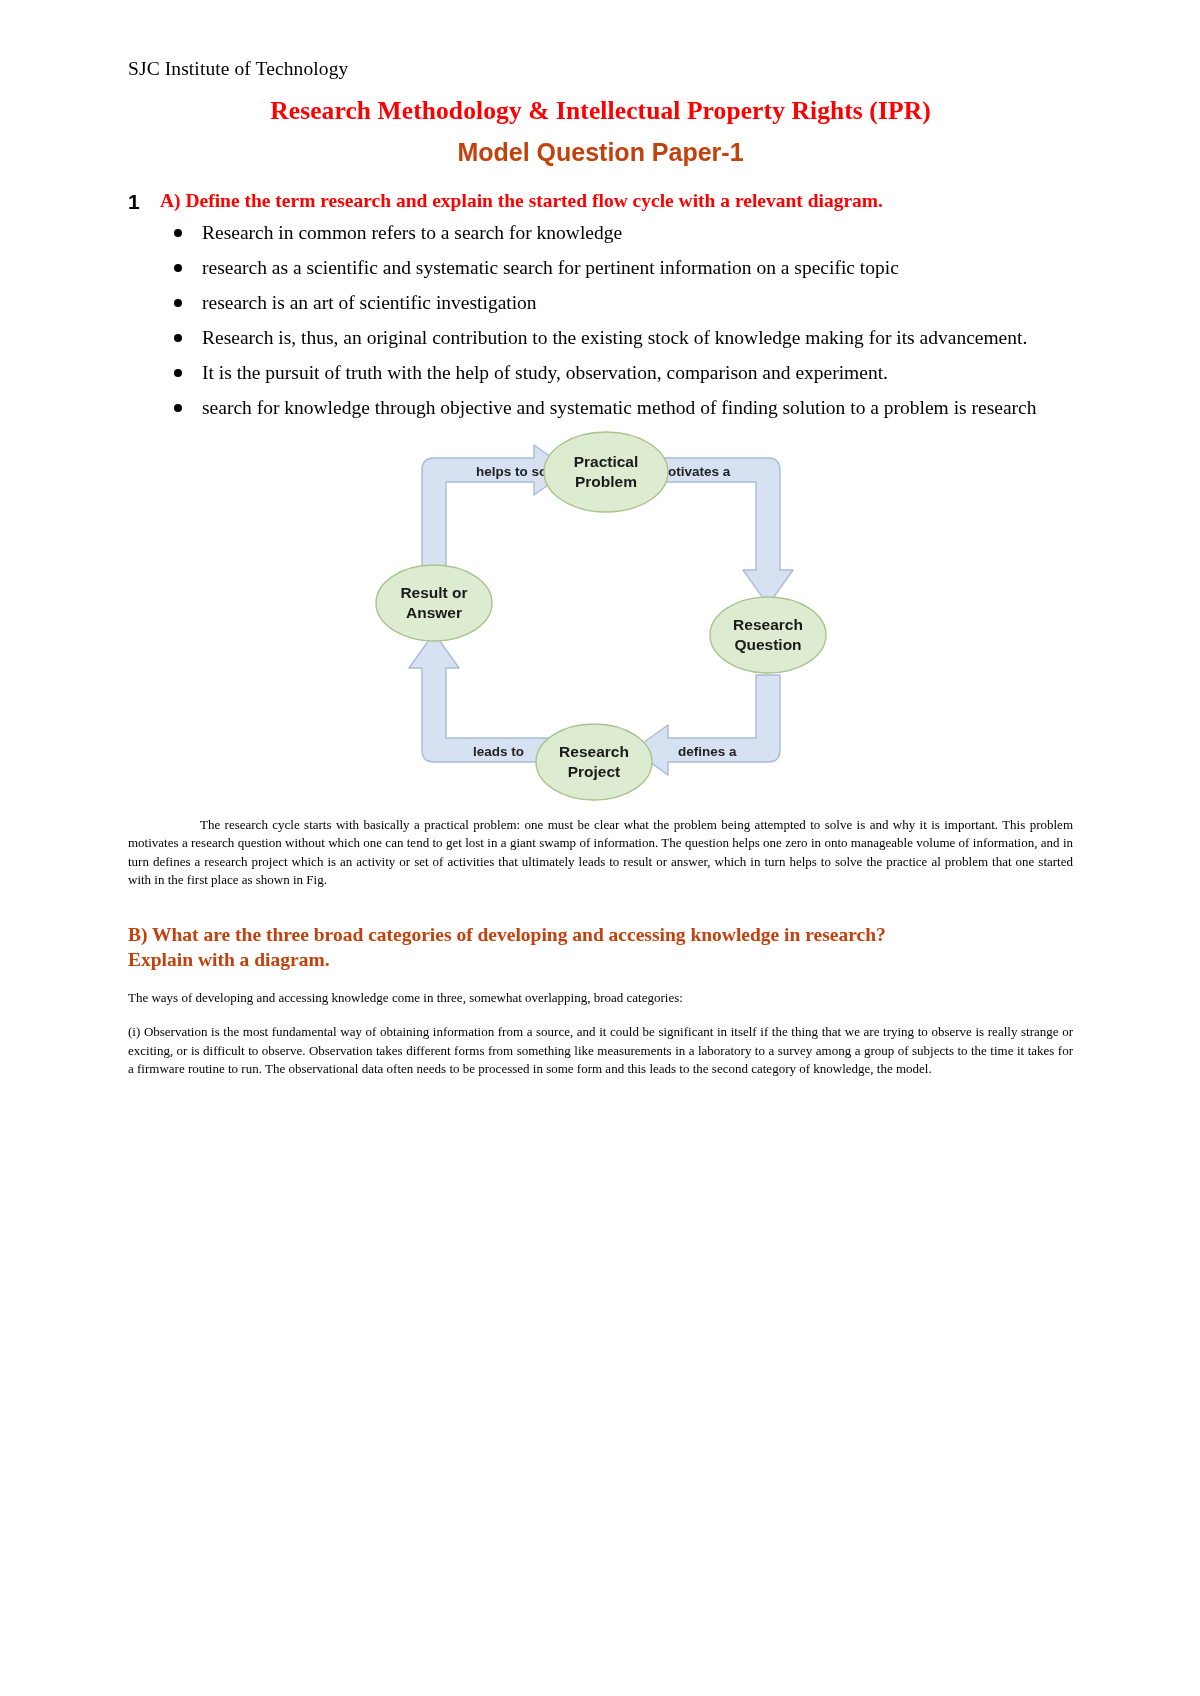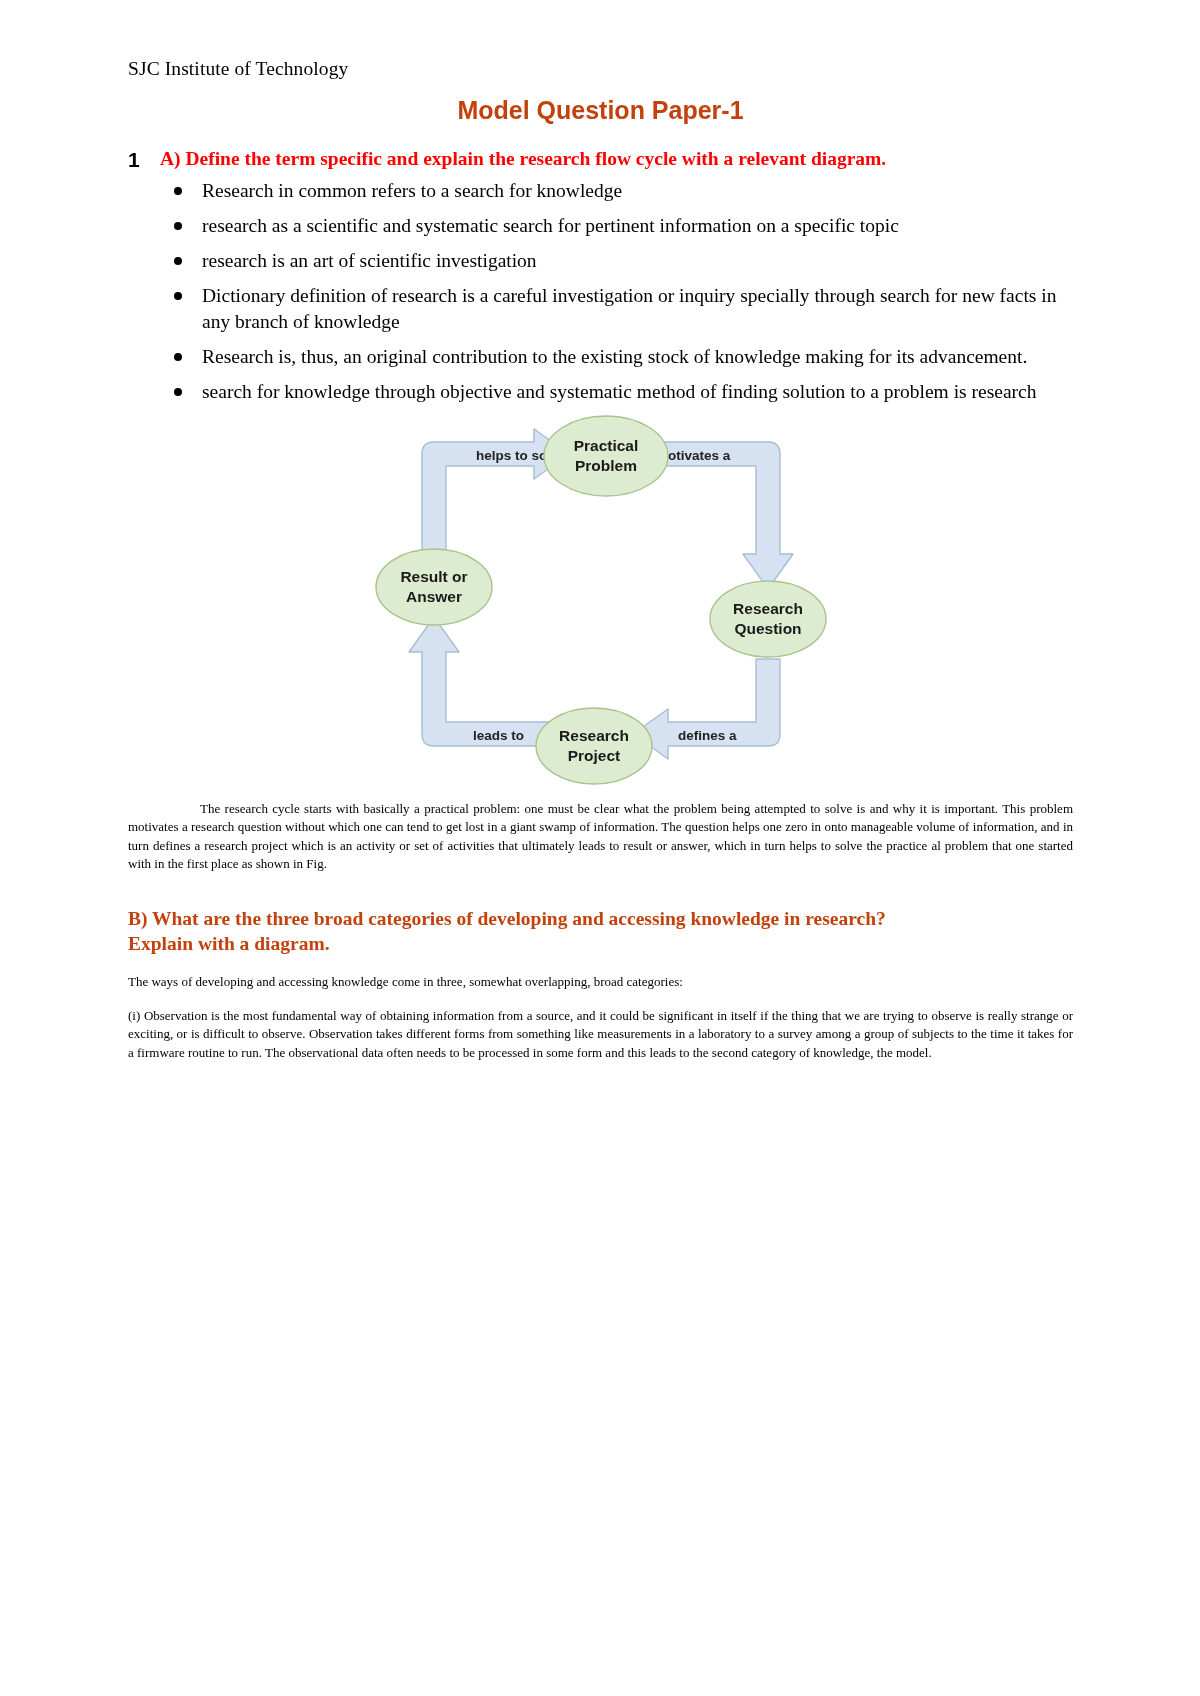--- a/index.html
+++ b/index.html
@@ -141,33 +141,34 @@
   }
 </style>
 </head>
 <body>
 
 <div class="page">
   <div class="content">
 
     <div class="institute">SJC Institute of Technology</div>
 
+    <div class="title-main">Research Methodology &amp; Intellectual Property Rights (IPR)</div>
     <div class="title-sub">Model Question Paper-1</div>
 
     <div class="qrow">
       <div class="qnum">1</div>
-      <div class="qtext">A) Define the term specific and explain the research flow cycle with a relevant diagram.</div>
+      <div class="qtext">A) Define the term research and explain the started flow cycle with a relevant diagram.</div>
     </div>
 
     <ul class="bullets">
       <li>Research in common refers to a search for knowledge</li>
       <li>research as a scientific and systematic search for pertinent information on a specific topic</li>
       <li>research is an art of scientific investigation</li>
-      <li>Dictionary definition of research is a careful investigation or inquiry specially through search for new facts in any branch of knowledge</li>
       <li>Research is, thus, an original contribution to the existing stock of knowledge making for its advancement.</li>
+      <li>It is the pursuit of truth with the help of study, observation, comparison and experiment.</li>
       <li>search for knowledge through objective and systematic method of finding solution to a problem is research</li>
     </ul>
 
     <div class="diagram-wrap">
       <svg class="diagram" width="490" height="375" viewBox="0 0 490 375">
 
         <g>
           <path d="M 288 28
                    L 412 28
                    Q 424 28 424 40

